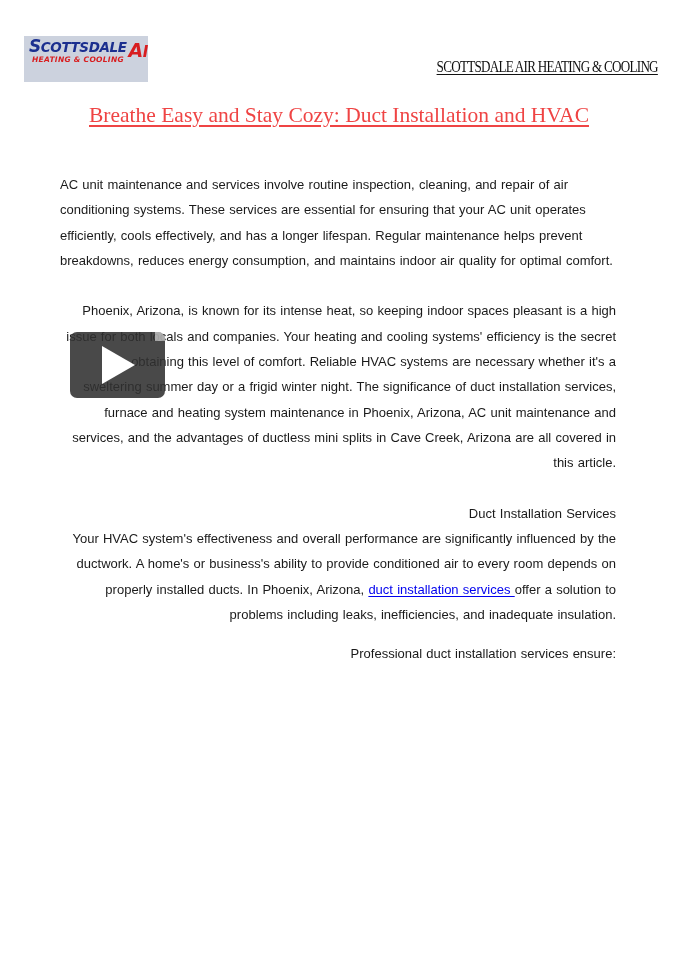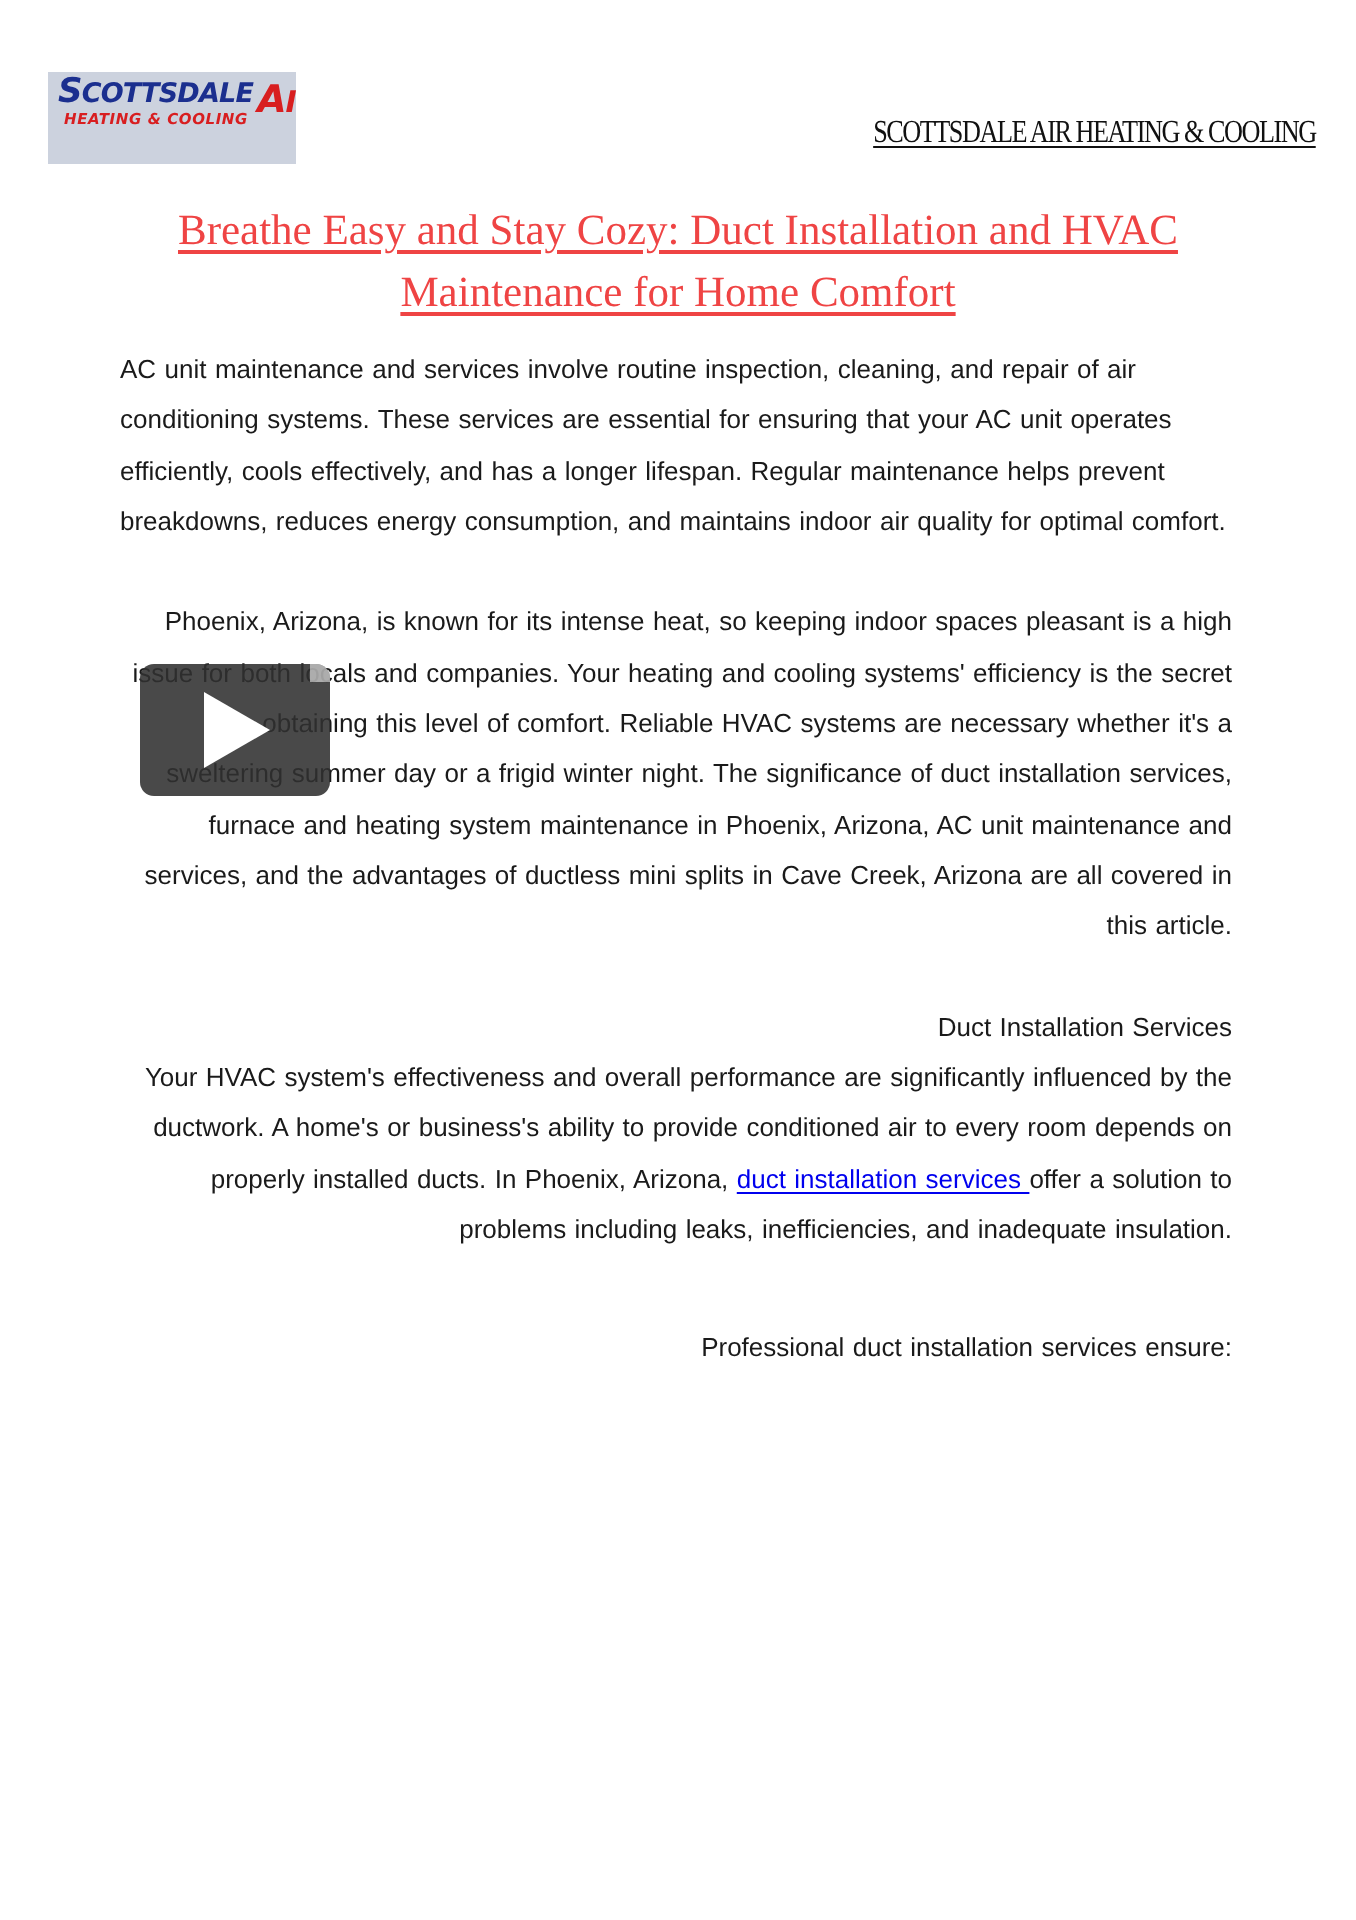--- a/index.html
+++ b/index.html
@@ -201,34 +201,33 @@
       </div>
       <div class="logo-line2">HEATING &amp; COOLING</div>
     </div>
   </div>
 
   <div class="header-title">SCOTTSDALE AIR HEATING &amp; COOLING</div>
 </div>
 
 <div class="doc-title">
   <span>Breathe Easy and Stay Cozy:  Duct Installation and HVAC</span><br>
-  <span>Maintenance for  Home Comfort</span>
 </div>
 
 <div class="body-wrap">
 
   <p class="para">AC unit maintenance and services involve routine inspection, cleaning, and repair of air conditioning systems. These services are essential for ensuring that your AC unit operates efficiently, cools effectively, and has a longer lifespan. Regular maintenance helps prevent breakdowns, reduces energy consumption, and maintains indoor air quality for optimal comfort.</p>
 
   <p class="para">Phoenix, Arizona, is known for its intense heat, so keeping indoor spaces pleasant is a high issue for both locals and companies. Your heating and cooling systems' efficiency is the secret to obtaining this level of comfort. Reliable HVAC systems are necessary whether it's a sweltering summer day or a frigid winter night. The significance of duct installation services, furnace and heating system maintenance in Phoenix, Arizona, AC unit maintenance and services, and the advantages of ductless mini splits in Cave Creek, Arizona are all covered in this article.</p>
 
   <p class="para tight">Duct Installation Services</p>
 
   <p class="para tight"><span>Your HVAC system's effectiveness and overall performance are significantly influenced by the ductwork. A home's or business's ability to provide conditioned air to every room depends on properly installed ducts. In Phoenix, Arizona, </span><a class="inline-link" href="#">duct installation services </a><span>offer a solution to problems including leaks, inefficiencies, and inadequate insulation.</span></p>
 
-  <p class="para tight" style="margin-top:34px;">Professional duct installation services ensure:</p>
+  <p class="para tight" style="margin-top:14px;">Professional duct installation services ensure:</p>
 
 
 </div>
 
 <div class="video-overlay">
   <div class="play-triangle"></div>
 </div>
 
 <div class="doc-footer">
   

